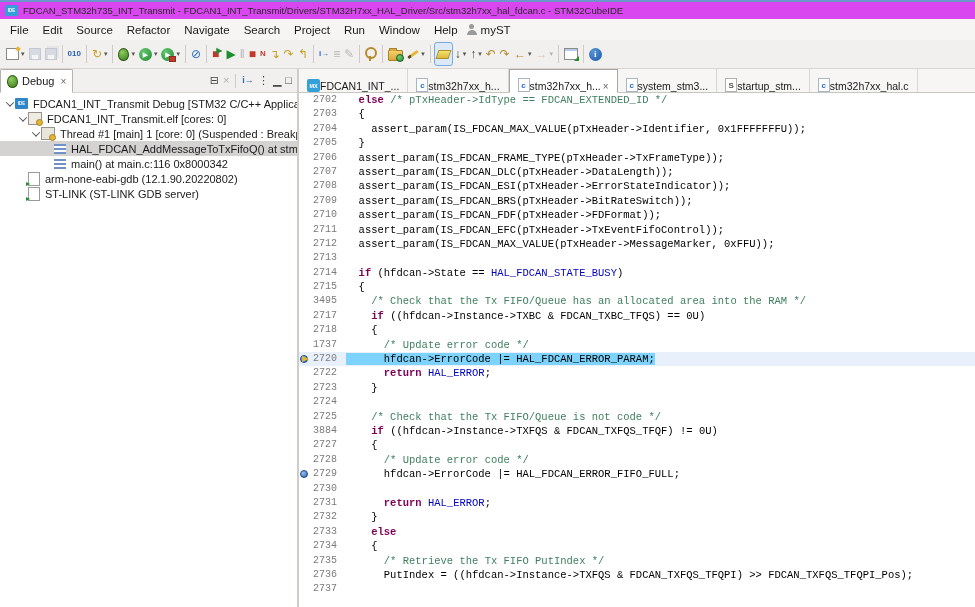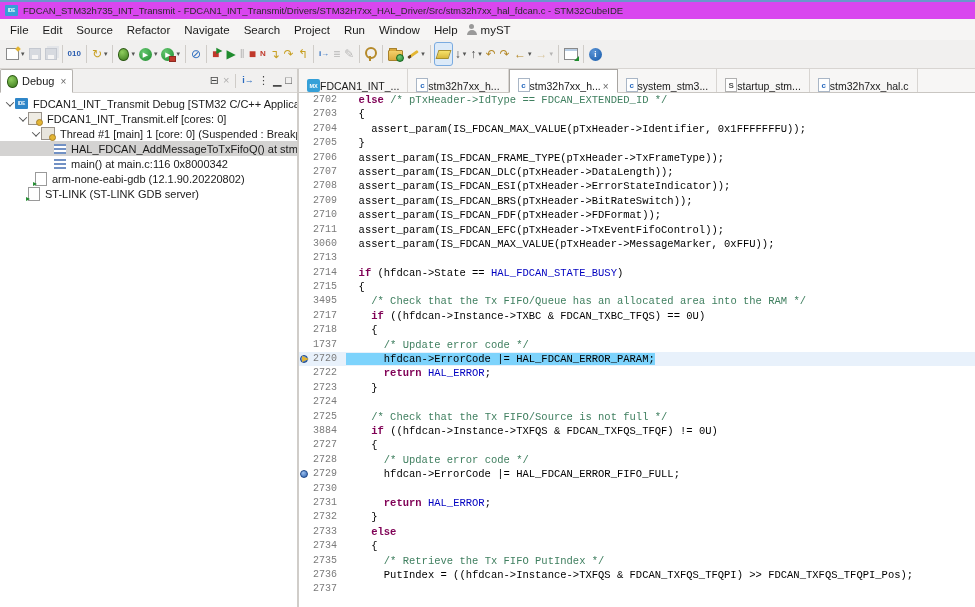--- a/index.html
+++ b/index.html
@@ -313,21 +313,21 @@
           <div class="tree-row selected" style="padding-left: 43px;">
             <span class="exp"></span>
             <span class="tri tri-frame"></span>
             <span>HAL_FDCAN_AddMessageToTxFifoQ() at stm32h7</span>
           </div>
           <div class="tree-row" style="padding-left: 43px;">
             <span class="exp"></span>
             <span class="tri tri-frame"></span>
             <span>main() at main.c:116 0x8000342</span>
           </div>
-          <div class="tree-row" style="padding-left: 17px; margin-left: 7px;">
+          <div class="tree-row" style="padding-left: 17px;">
             <span class="exp"></span>
             <span class="tri tri-gdb"></span>
             <span>arm-none-eabi-gdb (12.1.90.20220802)</span>
           </div>
           <div class="tree-row" style="padding-left: 17px;">
             <span class="exp"></span>
             <span class="tri tri-gdb"></span>
             <span>ST-LINK (ST-LINK GDB server)</span>
           </div>
         </div>
@@ -365,33 +365,33 @@
           <div class="code-row"><span class="c-marker"></span><span class="c-num">2702</span><span class="c-text"><span class="tk-p">  </span><span class="tk-k">else</span><span class="tk-p"> </span><span class="tk-c">/* pTxHeader-&gt;IdType == FDCAN_EXTENDED_ID */</span></span></div>
           <div class="code-row"><span class="c-marker"></span><span class="c-num">2703</span><span class="c-text"><span class="tk-p">  {</span></span></div>
           <div class="code-row"><span class="c-marker"></span><span class="c-num">2704</span><span class="c-text"><span class="tk-p">    assert_param(IS_FDCAN_MAX_VALUE(pTxHeader-&gt;Identifier, 0x1FFFFFFFU));</span></span></div>
           <div class="code-row"><span class="c-marker"></span><span class="c-num">2705</span><span class="c-text"><span class="tk-p">  }</span></span></div>
           <div class="code-row"><span class="c-marker"></span><span class="c-num">2706</span><span class="c-text"><span class="tk-p">  assert_param(IS_FDCAN_FRAME_TYPE(pTxHeader-&gt;TxFrameType));</span></span></div>
           <div class="code-row"><span class="c-marker"></span><span class="c-num">2707</span><span class="c-text"><span class="tk-p">  assert_param(IS_FDCAN_DLC(pTxHeader-&gt;DataLength));</span></span></div>
           <div class="code-row"><span class="c-marker"></span><span class="c-num">2708</span><span class="c-text"><span class="tk-p">  assert_param(IS_FDCAN_ESI(pTxHeader-&gt;ErrorStateIndicator));</span></span></div>
           <div class="code-row"><span class="c-marker"></span><span class="c-num">2709</span><span class="c-text"><span class="tk-p">  assert_param(IS_FDCAN_BRS(pTxHeader-&gt;BitRateSwitch));</span></span></div>
           <div class="code-row"><span class="c-marker"></span><span class="c-num">2710</span><span class="c-text"><span class="tk-p">  assert_param(IS_FDCAN_FDF(pTxHeader-&gt;FDFormat));</span></span></div>
           <div class="code-row"><span class="c-marker"></span><span class="c-num">2711</span><span class="c-text"><span class="tk-p">  assert_param(IS_FDCAN_EFC(pTxHeader-&gt;TxEventFifoControl));</span></span></div>
-          <div class="code-row"><span class="c-marker"></span><span class="c-num">3060</span><span class="c-text"><span class="tk-p">  assert_param(IS_FDCAN_MAX_VALUE(pTxHeader-&gt;MessageMarker, 0xFFU));</span></span></div>
+          <div class="code-row"><span class="c-marker"></span><span class="c-num">2712</span><span class="c-text"><span class="tk-p">  assert_param(IS_FDCAN_MAX_VALUE(pTxHeader-&gt;MessageMarker, 0xFFU));</span></span></div>
           <div class="code-row"><span class="c-marker"></span><span class="c-num">2713</span><span class="c-text"></span></div>
           <div class="code-row"><span class="c-marker"></span><span class="c-num">2714</span><span class="c-text"><span class="tk-p">  </span><span class="tk-k">if</span><span class="tk-p"> (hfdcan-&gt;State == </span><span class="tk-e">HAL_FDCAN_STATE_BUSY</span><span class="tk-p">)</span></span></div>
           <div class="code-row"><span class="c-marker"></span><span class="c-num">2715</span><span class="c-text"><span class="tk-p">  {</span></span></div>
           <div class="code-row"><span class="c-marker"></span><span class="c-num">3495</span><span class="c-text"><span class="tk-p">    </span><span class="tk-c">/* Check that the Tx FIFO/Queue has an allocated area into the RAM */</span></span></div>
           <div class="code-row"><span class="c-marker"></span><span class="c-num">2717</span><span class="c-text"><span class="tk-p">    </span><span class="tk-k">if</span><span class="tk-p"> ((hfdcan-&gt;Instance-&gt;TXBC &amp; FDCAN_TXBC_TFQS) == 0U)</span></span></div>
           <div class="code-row"><span class="c-marker"></span><span class="c-num">2718</span><span class="c-text"><span class="tk-p">    {</span></span></div>
           <div class="code-row"><span class="c-marker"></span><span class="c-num">1737</span><span class="c-text"><span class="tk-p">      </span><span class="tk-c">/* Update error code */</span></span></div>
           <div class="code-row row-cur"><span class="c-marker"><span class="bp"></span><span class="ip"></span></span><span class="c-num">2720</span><span class="c-text"><span class="hl"><span class="tk-p">      hfdcan-&gt;ErrorCode |= HAL_FDCAN_ERROR_PARAM;</span></span></span></div>
           <div class="code-row"><span class="c-marker"></span><span class="c-num">2722</span><span class="c-text"><span class="tk-p">      </span><span class="tk-k">return</span><span class="tk-p"> </span><span class="tk-e">HAL_ERROR</span><span class="tk-p">;</span></span></div>
           <div class="code-row"><span class="c-marker"></span><span class="c-num">2723</span><span class="c-text"><span class="tk-p">    }</span></span></div>
           <div class="code-row"><span class="c-marker"></span><span class="c-num">2724</span><span class="c-text"></span></div>
-          <div class="code-row"><span class="c-marker"></span><span class="c-num">2725</span><span class="c-text"><span class="tk-p">    </span><span class="tk-c">/* Check that the Tx FIFO/Source is not full */</span></span></div>
+          <div class="code-row"><span class="c-marker"></span><span class="c-num">2725</span><span class="c-text"><span class="tk-p">    </span><span class="tk-c">/* Check that the Tx FIFO/Queue is not code */</span></span></div>
           <div class="code-row"><span class="c-marker"></span><span class="c-num">3884</span><span class="c-text"><span class="tk-p">    </span><span class="tk-k">if</span><span class="tk-p"> ((hfdcan-&gt;Instance-&gt;TXFQS &amp; FDCAN_TXFQS_TFQF) != 0U)</span></span></div>
           <div class="code-row"><span class="c-marker"></span><span class="c-num">2727</span><span class="c-text"><span class="tk-p">    {</span></span></div>
           <div class="code-row"><span class="c-marker"></span><span class="c-num">2728</span><span class="c-text"><span class="tk-p">      </span><span class="tk-c">/* Update error code */</span></span></div>
           <div class="code-row"><span class="c-marker"><span class="bp"></span></span><span class="c-num">2729</span><span class="c-text"><span class="tk-p">      hfdcan-&gt;ErrorCode |= HAL_FDCAN_ERROR_FIFO_FULL;</span></span></div>
           <div class="code-row"><span class="c-marker"></span><span class="c-num">2730</span><span class="c-text"></span></div>
           <div class="code-row"><span class="c-marker"></span><span class="c-num">2731</span><span class="c-text"><span class="tk-p">      </span><span class="tk-k">return</span><span class="tk-p"> </span><span class="tk-e">HAL_ERROR</span><span class="tk-p">;</span></span></div>
           <div class="code-row"><span class="c-marker"></span><span class="c-num">2732</span><span class="c-text"><span class="tk-p">    }</span></span></div>
           <div class="code-row"><span class="c-marker"></span><span class="c-num">2733</span><span class="c-text"><span class="tk-p">    </span><span class="tk-k">else</span></span></div>
           <div class="code-row"><span class="c-marker"></span><span class="c-num">2734</span><span class="c-text"><span class="tk-p">    {</span></span></div>
           <div class="code-row"><span class="c-marker"></span><span class="c-num">2735</span><span class="c-text"><span class="tk-p">      </span><span class="tk-c">/* Retrieve the Tx FIFO PutIndex */</span></span></div>

